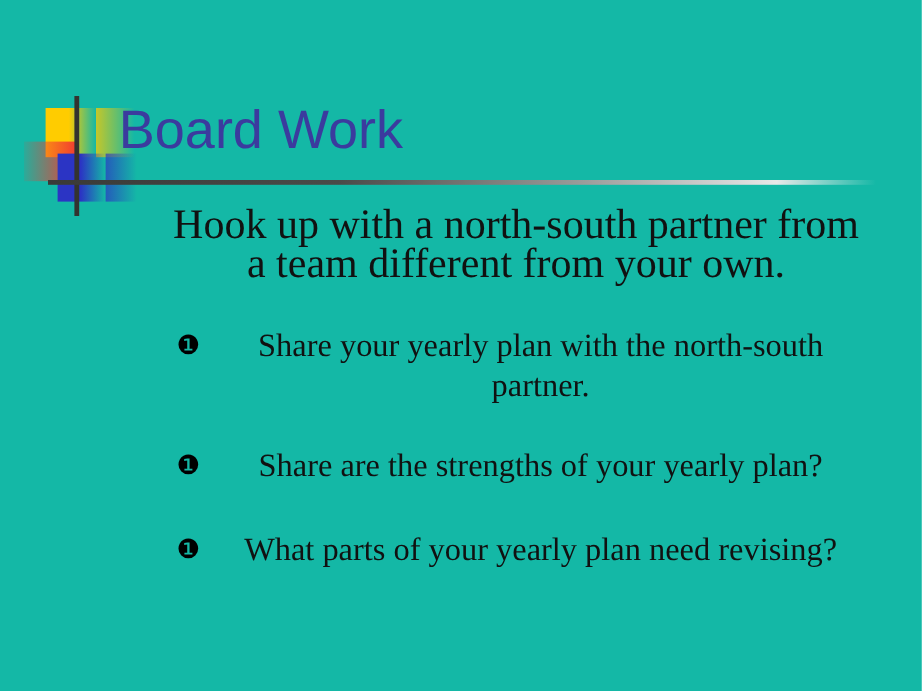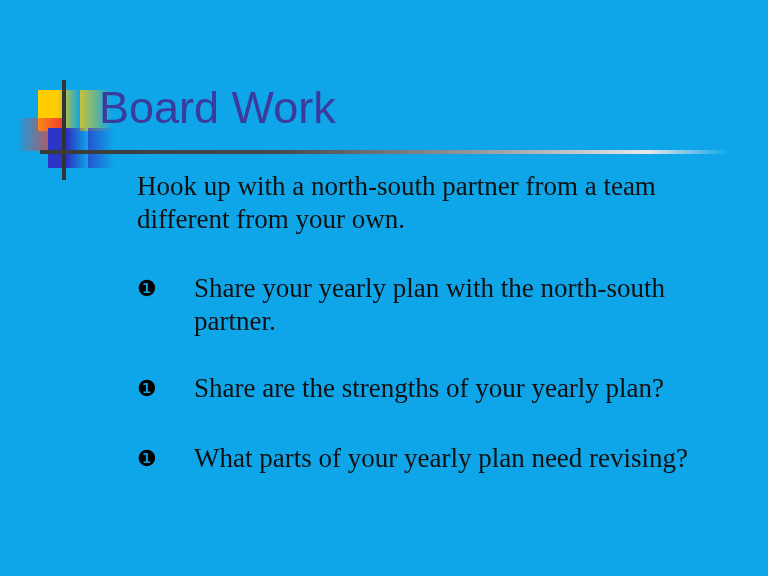--- a/index.html
+++ b/index.html
@@ -11,21 +11,22 @@
     height: 576px;
     background: #ffffff;
     font-family: "Liberation Serif", "DejaVu Serif", serif;
     overflow: hidden;
   }
 
   .slide {
     position: relative;
     width: 768px;
     height: 576px;
-    background: #0ea5e9;
+    background: #14b8a6;
+    text-align: center;
   }
 
   
   .title-area {
     position: absolute;
     left: 0;
     top: 0;
     width: 768px;
     height: 190px;
   }
@@ -114,21 +115,21 @@
     top: 0;
     width: 768px;
     height: 576px;
   }
 
   .intro {
     position: absolute;
     left: 137px;
     top: 170px;
     width: 586px;
-    font-size: 27px;
+    font-size: 35px;
     line-height: 33px;
     color: #111111;
   }
 
   .bullet {
     position: absolute;
     left: 137px;
     width: 570px;
     font-size: 27px;
     line-height: 33px;

